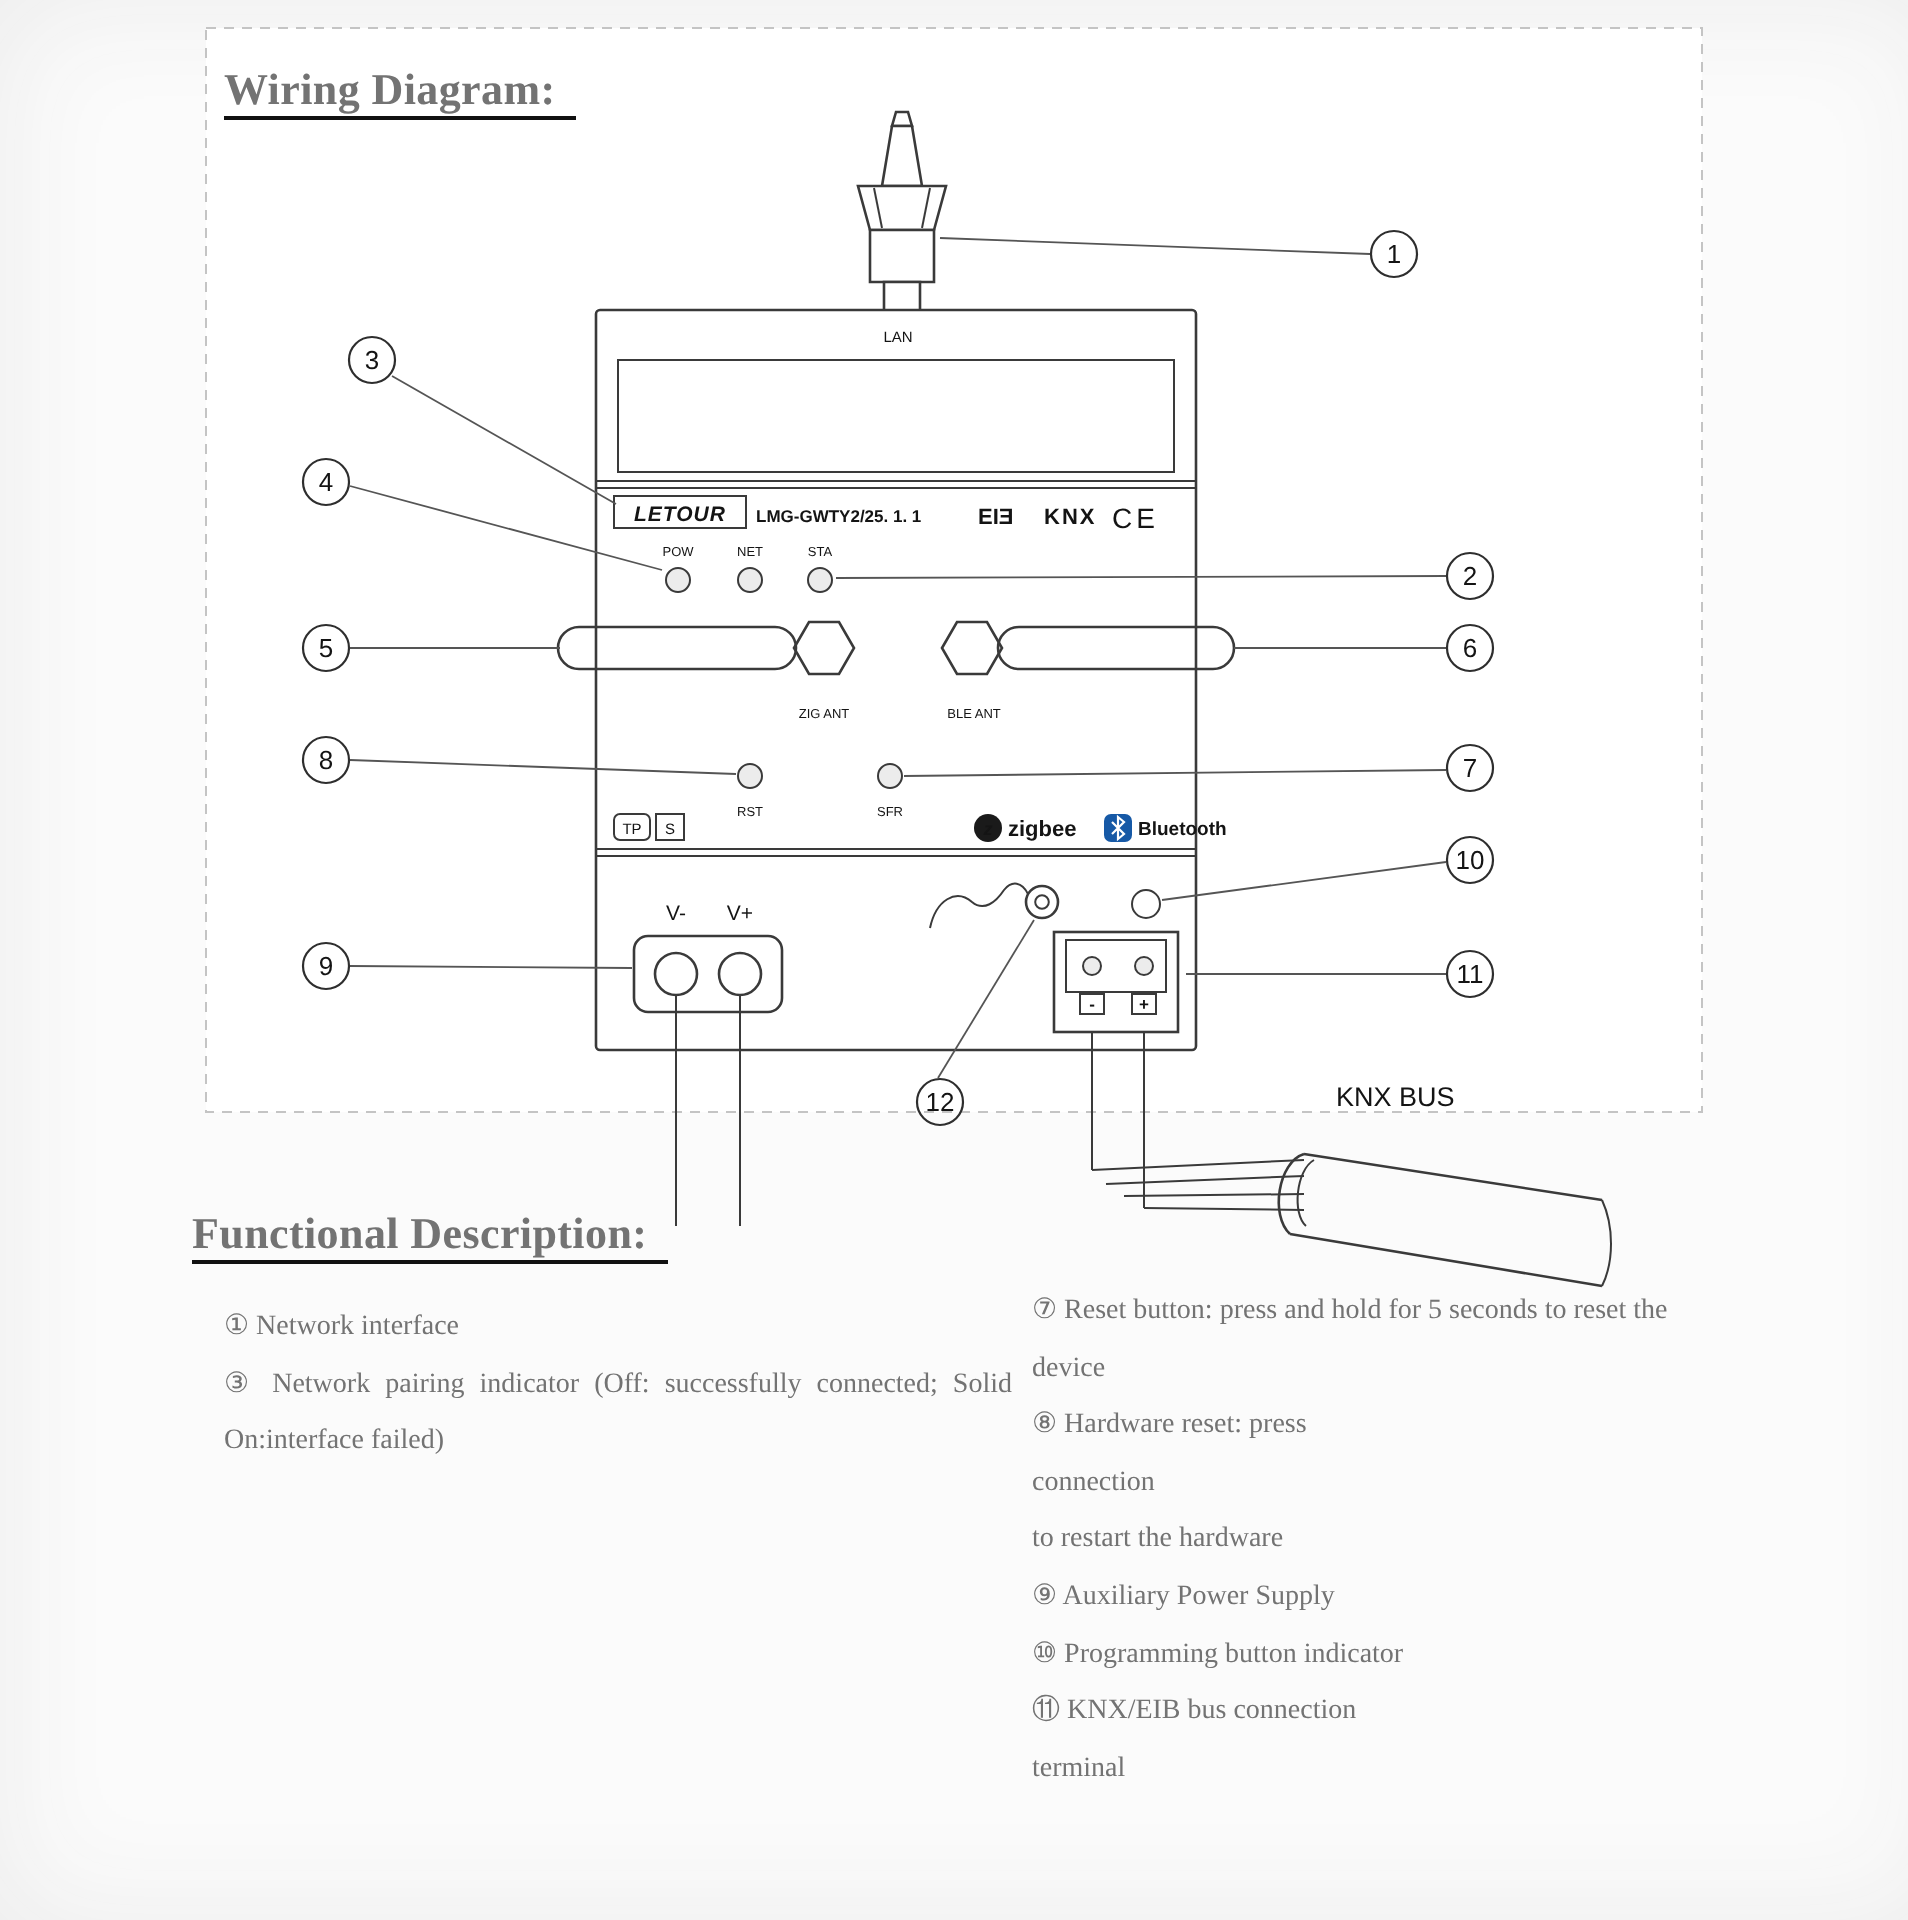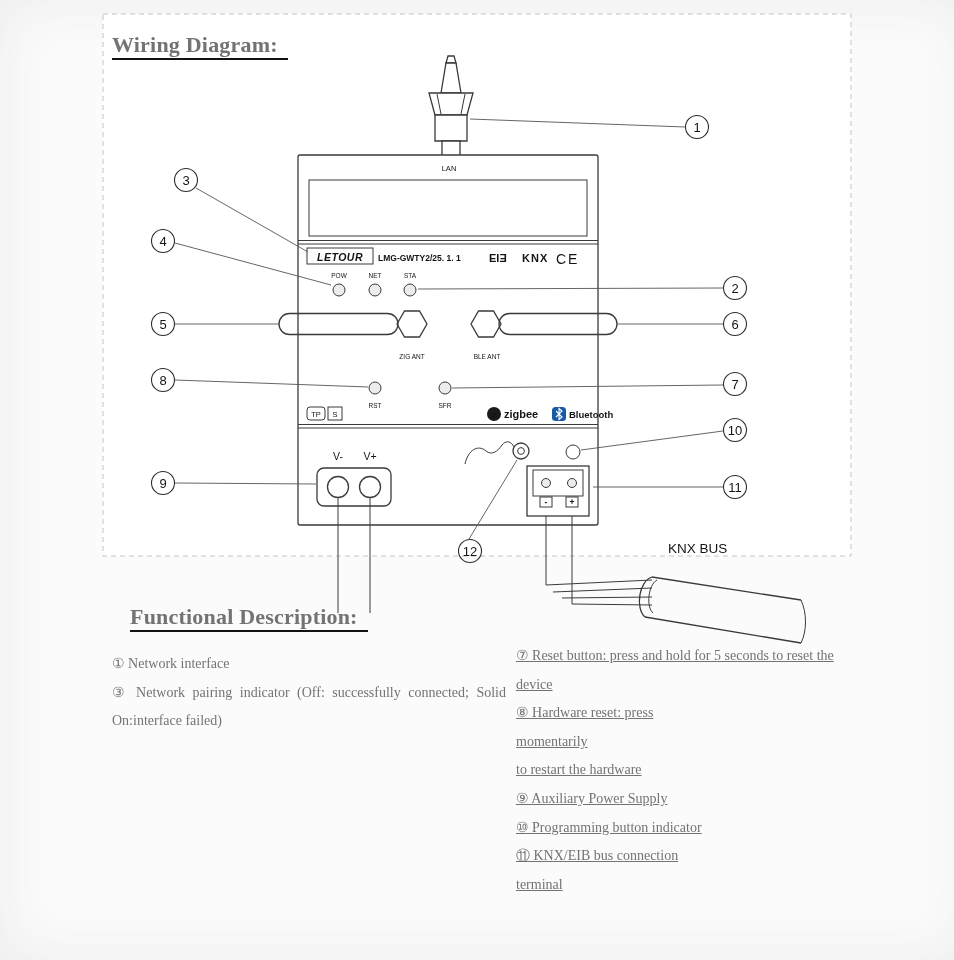--- a/index.html
+++ b/index.html
@@ -2,24 +2,24 @@
 <html><head>
 <meta charset="utf-8">
 <style>
   html,body{margin:0;padding:0;background:#ededed;}
   .page{position:relative;width:954px;height:960px;background:#fbfbfb;overflow:hidden;
         font-family:"Liberation Serif",serif;color:#737373;box-shadow:inset 0 0 60px #ececec;padding-left:17px;}
   .diagram-svg{position:absolute;left:0;top:0;width:954px;height:960px;}
   .heading{position:absolute;margin:0;font-weight:700;font-size:22px;letter-spacing:.2px;
            border-bottom:2px solid #111;padding-right:10px;z-index:3;background:transparent;}
   #wiring-heading{left:112px;top:32px;}
-  #func-heading{left:130px;top:604px;text-align:right;}
+  #func-heading{left:96px;top:604px;text-align:right;}
   .desc{position:absolute;left:112px;top:650px;width:738px;display:flex;z-index:3;}
   .col-left{width:394px;}
-  .col-right{width:332px;margin-left:10px;margin-top:-8px;text-decoration:underline;}
+  .col-right{width:332px;margin-left:10px;margin-top:-8px;}
   .desc p{margin:0;font-size:14px;line-height:28.6px;}
   .col-left p{text-align:justify;}
   .col-right p{white-space:pre-line;}
   
   text{fill:#141414;}
   .sans{font-family:"Liberation Sans",sans-serif;}
   .f65{font-size:6.5px;}
   .f75{font-size:7.5px;}
   .f85b{font-size:8.5px;font-weight:bold;}
   .f105{font-size:10.5px;}
@@ -233,21 +233,21 @@
   <h2 class="heading" id="func-heading">Functional Description:</h2>
 
   <div class="desc">
     <div class="col-left">
       <p>① Network interface</p>
       <p>③ Network pairing indicator (Off: successfully connected; Solid On:interface failed)</p>
     </div>
     <div class="col-right">
       <p>⑦ Reset button: press and hold for 5 seconds to reset the device</p>
       <p>⑧ Hardware reset: press
-momentarily
+connection
  to restart the hardware</p>
       <p>⑨ Auxiliary Power Supply</p>
       <p>⑩ Programming button indicator</p>
       <p>⑪ KNX/EIB bus connection
 terminal</p>
     </div>
   </div>
 
 </div>
 

